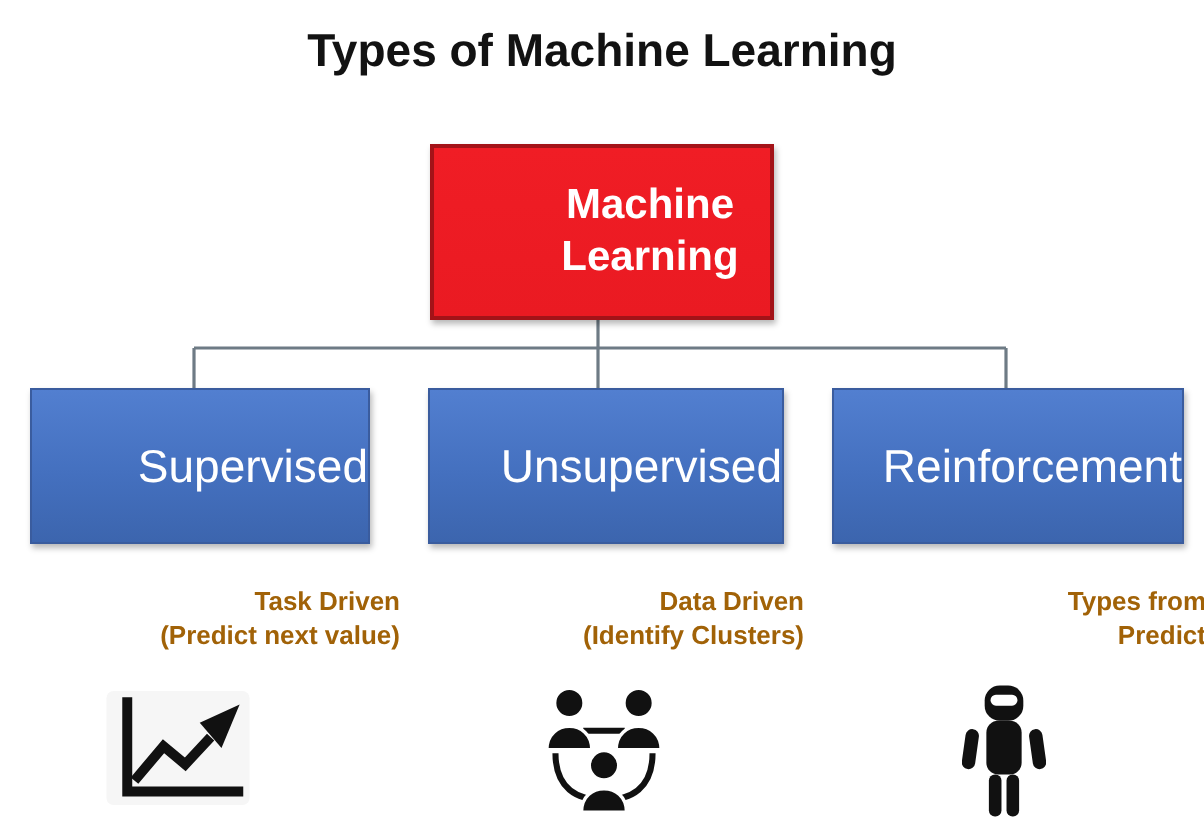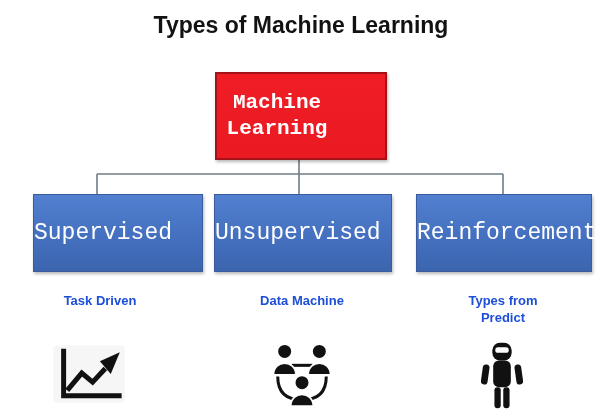--- a/index.html
+++ b/index.html
@@ -16,48 +16,47 @@
     position: absolute; left: 0; top: 12px; width: 602px;
     text-align: center;
     font-size: 23px; font-weight: 700; color: #121212;
     letter-spacing: 0px;
   }
 
   .connectors { position: absolute; left: 0; top: 0; width: 602px; height: 414px; z-index: 0; }
 
   .node {
     position: absolute;
-    display: flex; align-items: center; justify-content: flex-start;
+    display: flex; align-items: center; justify-content: flex-end;
     text-align: center;
     color: #ffffff;
     z-index: 1;
     box-shadow: 1px 2px 3px rgba(0,0,0,0.28);
-    font-family: Liberation Mono, monospace;
   }
   .node-root {
     left: 215px; top: 72px; width: 168px; height: 84px;
     background: linear-gradient(180deg, #f01d25 0%, #ea1a22 100%);
     border: 2.5px solid #a31318;
     font-size: 21px; font-weight: 600; line-height: 1.25;
   }
   .node-root .node-label { max-width: 120px; }
   .node-blue {
     top: 194px; height: 76px;
     background: linear-gradient(180deg, #527fd0 0%, #4470bf 55%, #3c65ae 100%);
     border: 1.5px solid #3a5c9e;
     font-size: 23px; font-weight: 500;
   }
-  .node-supervised    { left: 15px;  width: 168px; margin-left: 18px; }
+  .node-supervised    { left: 15px;  width: 168px; }
   .node-unsupervised  { left: 214px; width: 176px; }
   .node-reinforcement { left: 416px; width: 174px; }
 
   .caption {
     position: absolute; top: 293px; width: 200px;
-    text-align: center;
-    font-size: 13px; font-weight: 700; color: #1d4ed8;
+    text-align: right;
+    font-size: 13px; font-weight: 700; color: #a16207;
     line-height: 1.3;
   }
   .caption-1 { left: 0px; }
   .caption-2 { left: 202px; }
   .caption-3 { left: 403px; }
 
   .icon { position: absolute; z-index: 1; }
   .icon-chart  { left: 52px;  top: 345px; width: 74px; height: 58px; }
   .icon-people { left: 263px; top: 340px; width: 78px; height: 68px; }
   .icon-robot  { left: 481px; top: 340px; width: 42px; height: 71px; }
@@ -89,23 +88,25 @@
   </div>
   <div class="node node-blue node-reinforcement">
     <span class="node-label">Reinforcement</span>
   </div>
   <div class="node node-blue node-unsupervised">
     <span class="node-label">Unsupervised</span>
   </div>
 
   <div class="caption caption-1">
     <div>Task Driven</div>
+    <div>(Predict next value)</div>
   </div>
   <div class="caption caption-2">
-    <div>Data Machine</div>
+    <div>Data Driven</div>
+    <div>(Identify Clusters)</div>
   </div>
   <div class="caption caption-3">
     <div>Types from</div>
     <div>Predict</div>
   </div>
 
   <div class="icon icon-chart">
     <svg viewBox="0 0 80 64" xmlns="http://www.w3.org/2000/svg">
       <rect x="0.5" y="0.5" width="79" height="63" rx="4" fill="#f6f6f6"></rect>
       <path d="M12,4 L12,56 L76,56" stroke="#111111" stroke-width="5.5" fill="none"></path>

